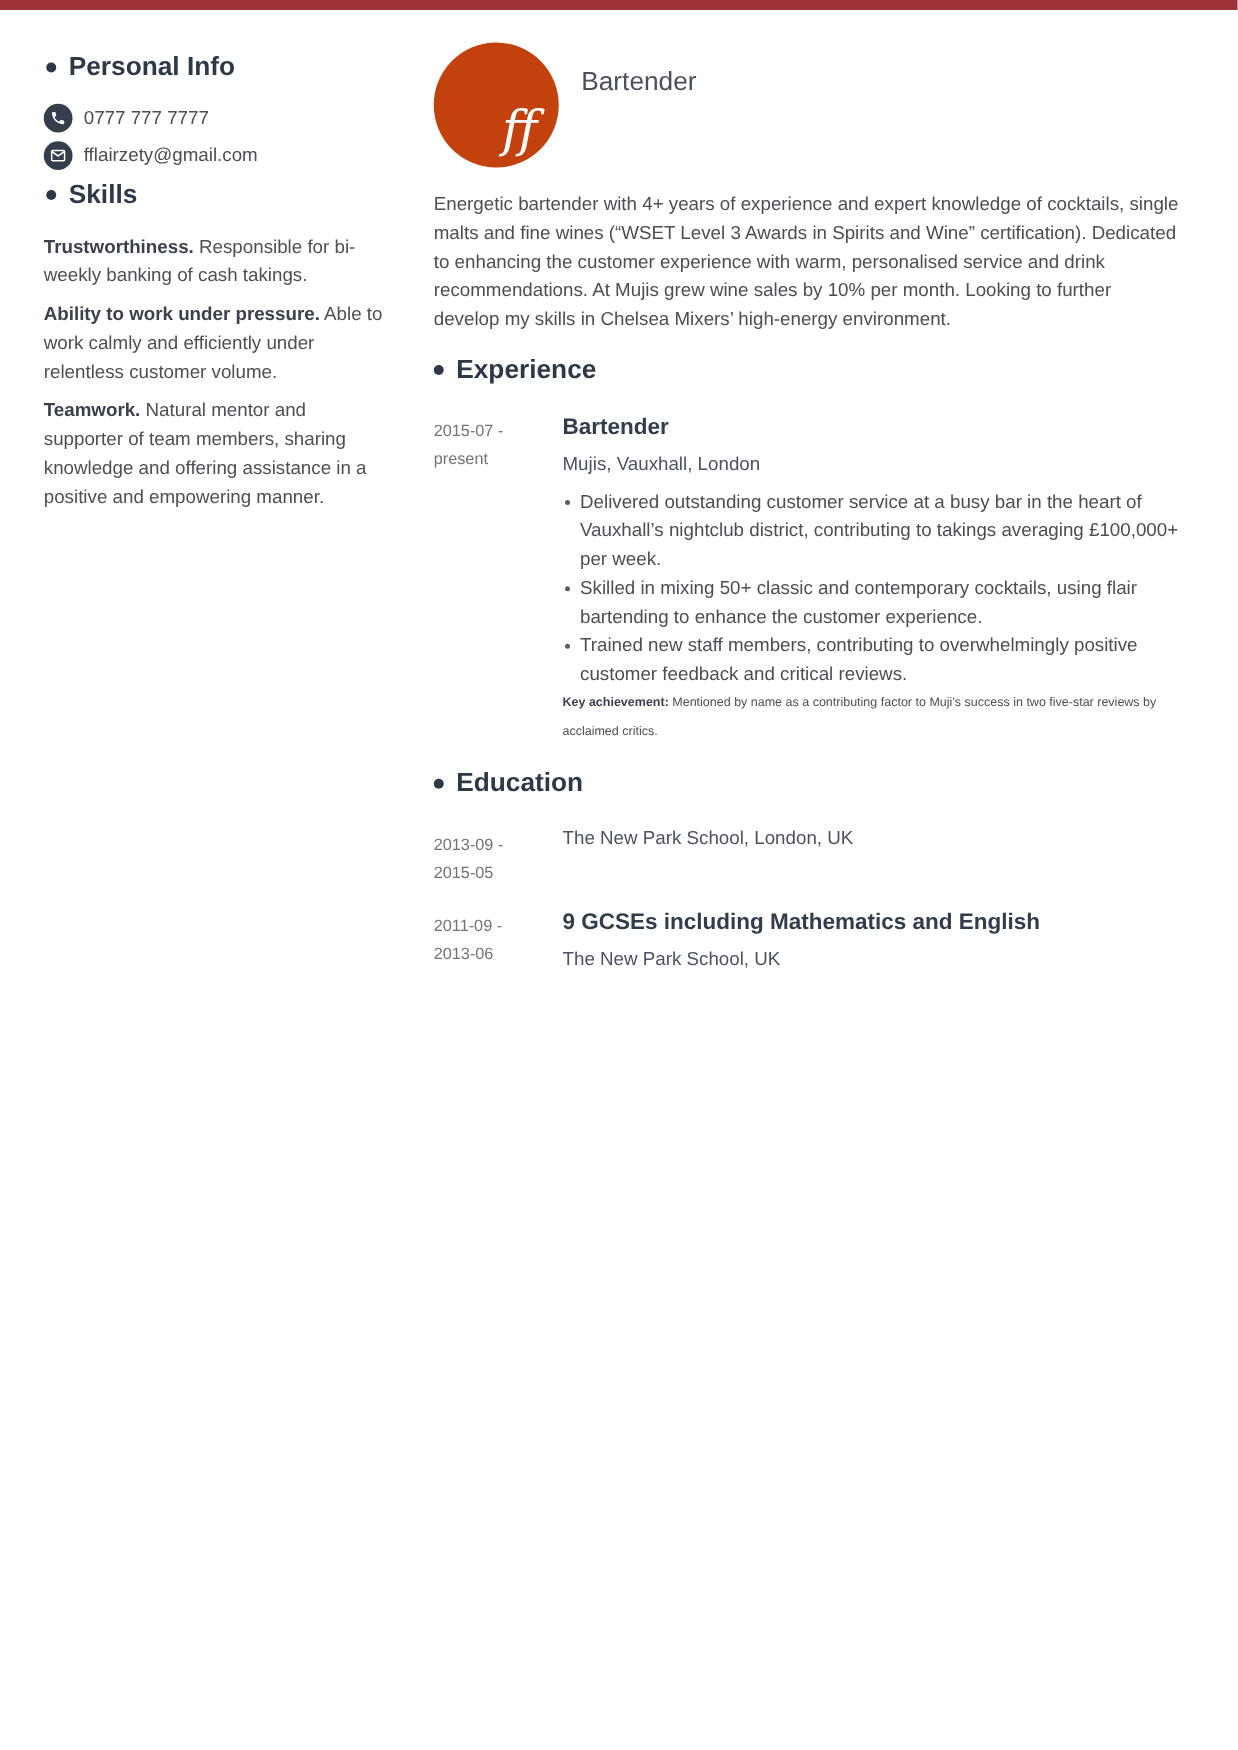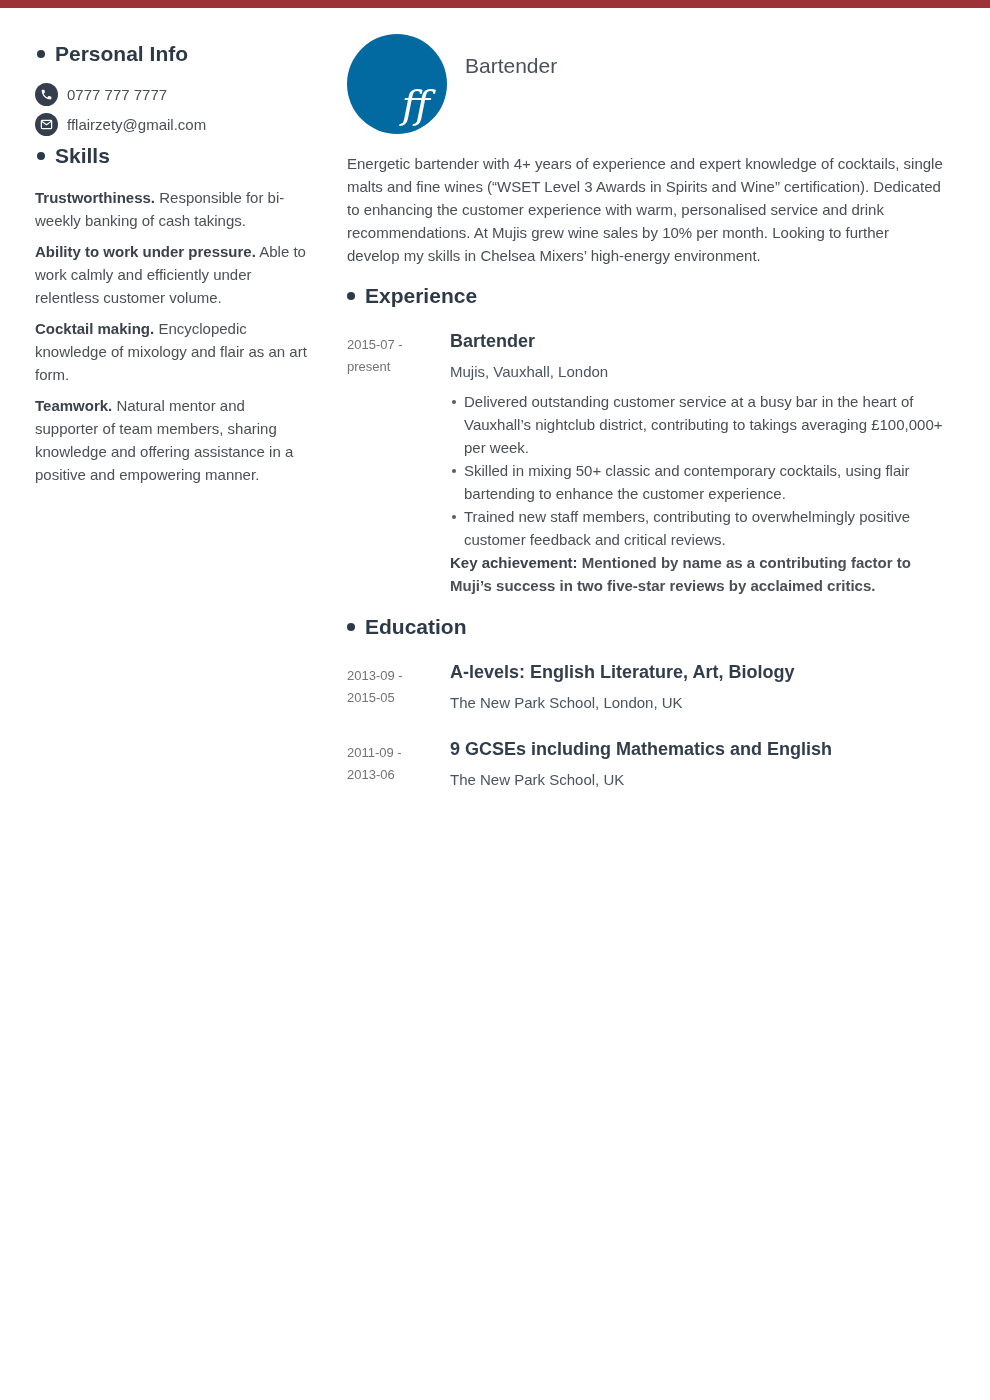--- a/index.html
+++ b/index.html
@@ -44,21 +44,21 @@
   .skills-heading { }
   .skill { font-size: 15px; line-height: 23px; color: #4c4f56; margin-bottom: 8px; }
   .skill b { color: #3b414c; }
 
   
   .main { position: absolute; left: 347px; top: 34px; width: 598px; }
 
   .header-row { display: flex; align-items: flex-start; margin-bottom: 18px; }
   .avatar {
     width: 100px; height: 100px; border-radius: 50%;
-    background: #0369a1; flex: 0 0 auto; margin-right: 18px;
+    background: #c2410c; flex: 0 0 auto; margin-right: 18px;
     display: flex; align-items: flex-end; justify-content: flex-end;
     padding: 0 17px 10px 0;
   }
   .initials {
     font-family: "DejaVu Serif", "Liberation Serif", serif;
     font-style: italic; font-weight: 400;
     font-size: 40px; line-height: 1; color: #ffffff;
   }
   .name-block { padding-top: 10px; }
   .name { font-size: 37px; line-height: 1.15; color: #3a4450; }
@@ -81,21 +81,21 @@
 
   .bullets { list-style: none; }
   .bullets li {
     position: relative; padding-left: 14px;
     font-size: 15px; line-height: 23px; color: #4b4e55;
   }
   .bullets li::before {
     content: ""; position: absolute; left: 2px; top: 10px;
     width: 4px; height: 4px; border-radius: 50%; background: #5a5d63;
   }
-  .achievement { font-size: 15px; line-height: 23px; color: #4b4e55; font-weight: bold; }
+  .achievement { font-size: 10px; line-height: 23px; color: #4b4e55; }
   .achievement b { color: #3b414c; }
 </style>
 </head>
 <body>
 
 <div class="page">
   <div class="accent-bar"></div>
 
   <aside class="sidebar">
 
@@ -128,24 +128,20 @@
       <span>Skills</span>
     </h2>
 
     <p class="skill">
       <b>Trustworthiness.</b>
       <span>Responsible for bi-weekly banking of cash takings.</span>
     </p>
     <p class="skill">
       <b>Ability to work under pressure.</b>
       <span>Able to work calmly and efficiently under relentless customer volume.</span>
-    </p>
-    <p class="skill">
-      <b>Cocktail making.</b>
-      <span>Encyclopedic knowledge of mixology and flair as an art form.</span>
     </p>
     <p class="skill">
       <b>Teamwork.</b>
       <span>Natural mentor and supporter of team members, sharing knowledge and offering assistance in a positive and empowering manner.</span>
     </p>
   </aside>
 
   <main class="main">
 
     <div class="header-row">
@@ -188,21 +184,20 @@
       <span class="dot"></span>
       <span>Education</span>
     </h2>
 
     <div class="entry">
       <div class="dates">
         <div>2013-09 -</div>
         <div>2015-05</div>
       </div>
       <div class="entry-body">
-        <h3 class="entry-title">A-levels: English Literature, Art, Biology</h3>
         <div class="entry-org">The New Park School, London, UK</div>
       </div>
     </div>
 
     <div class="entry">
       <div class="dates">
         <div>2011-09 -</div>
         <div>2013-06</div>
       </div>
       <div class="entry-body">

